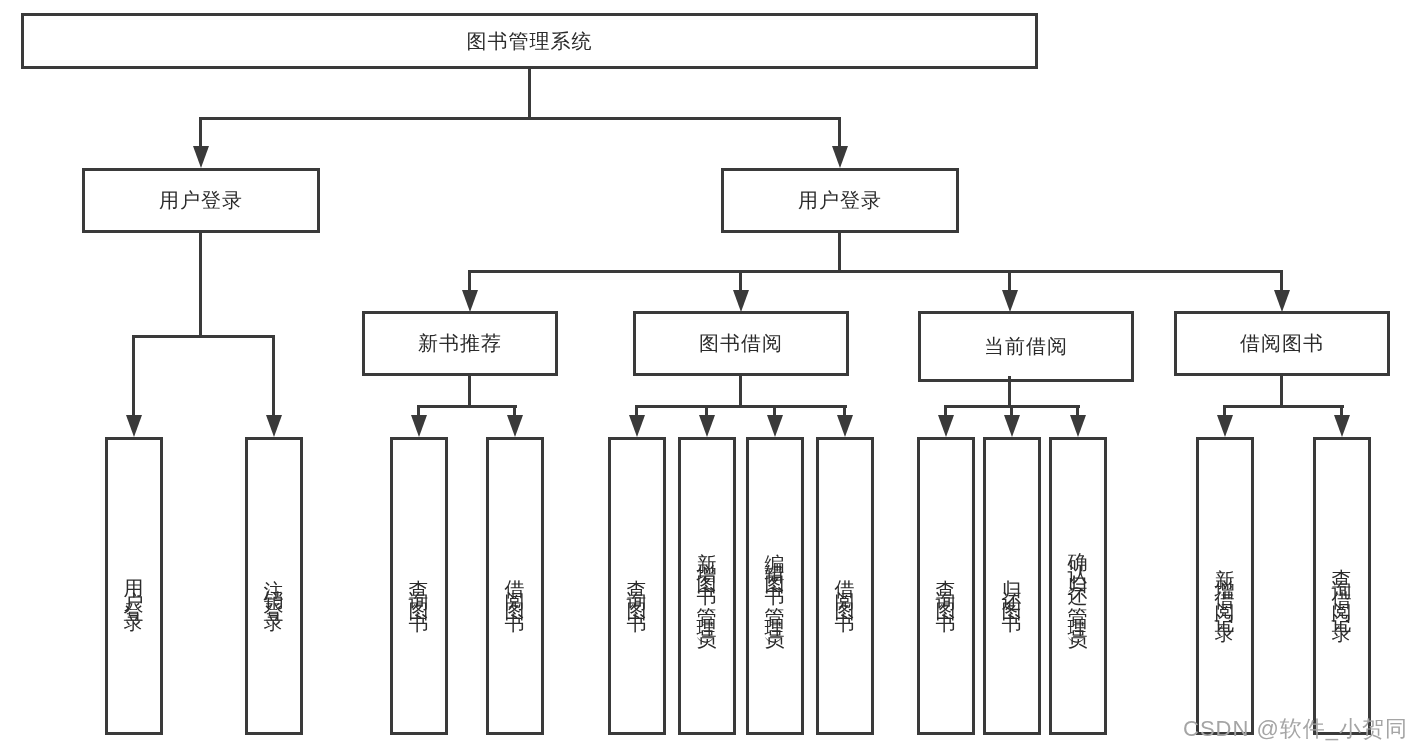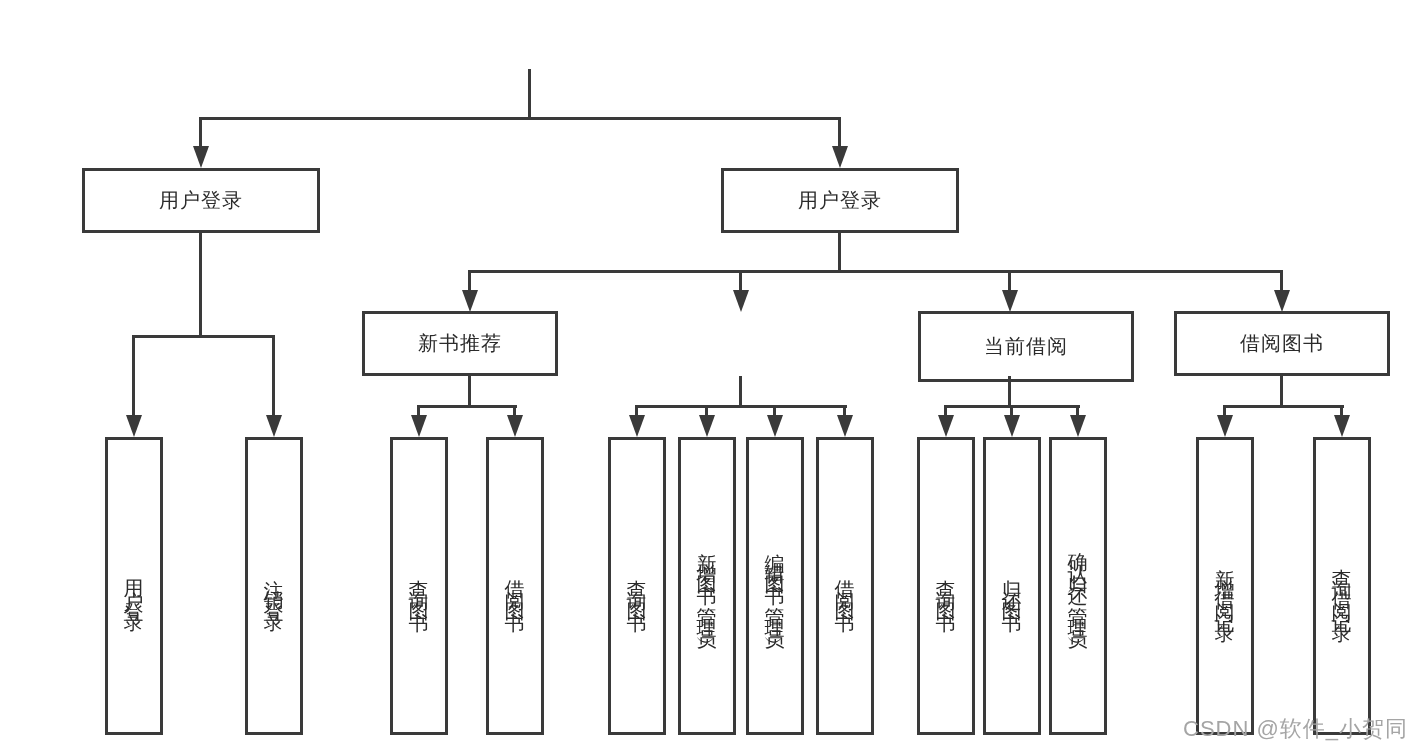--- a/index.html
+++ b/index.html
@@ -25,33 +25,39 @@
   .watermark{
     position:absolute;left:1183px;top:714px;z-index:5;
     font-size:22px;color:#a5a5a5;letter-spacing:1px;white-space:nowrap;
   }
 </style>
 </head>
 <body>
 
 <div class="stage">
 
+  <div class="box" style="left:21px;top:13px;width:1017px;height:56px">
+    <span>图书管理系统</span>
+  </div>
 
   <div class="box" style="left:82px;top:168px;width:238px;height:65px">
     <span>用户登录</span>
   </div>
 
   <div class="box" style="left:721px;top:168px;width:238px;height:65px">
     <span>用户登录</span>
   </div>
 
   <div class="box" style="left:362px;top:311px;width:196px;height:65px">
     <span>新书推荐</span>
   </div>
 
+  <div class="box" style="left:633px;top:311px;width:216px;height:65px">
+    <span>图书借阅</span>
+  </div>
 
   <div class="box" style="left:918px;top:311px;width:216px;height:71px">
     <span>当前借阅</span>
   </div>
 
   <div class="box" style="left:1174px;top:311px;width:216px;height:65px">
     <span>借阅图书</span>
   </div>
 
   <div class="box vbox" style="left:105px;top:437px;width:58px;height:298px">用户登录</div>

